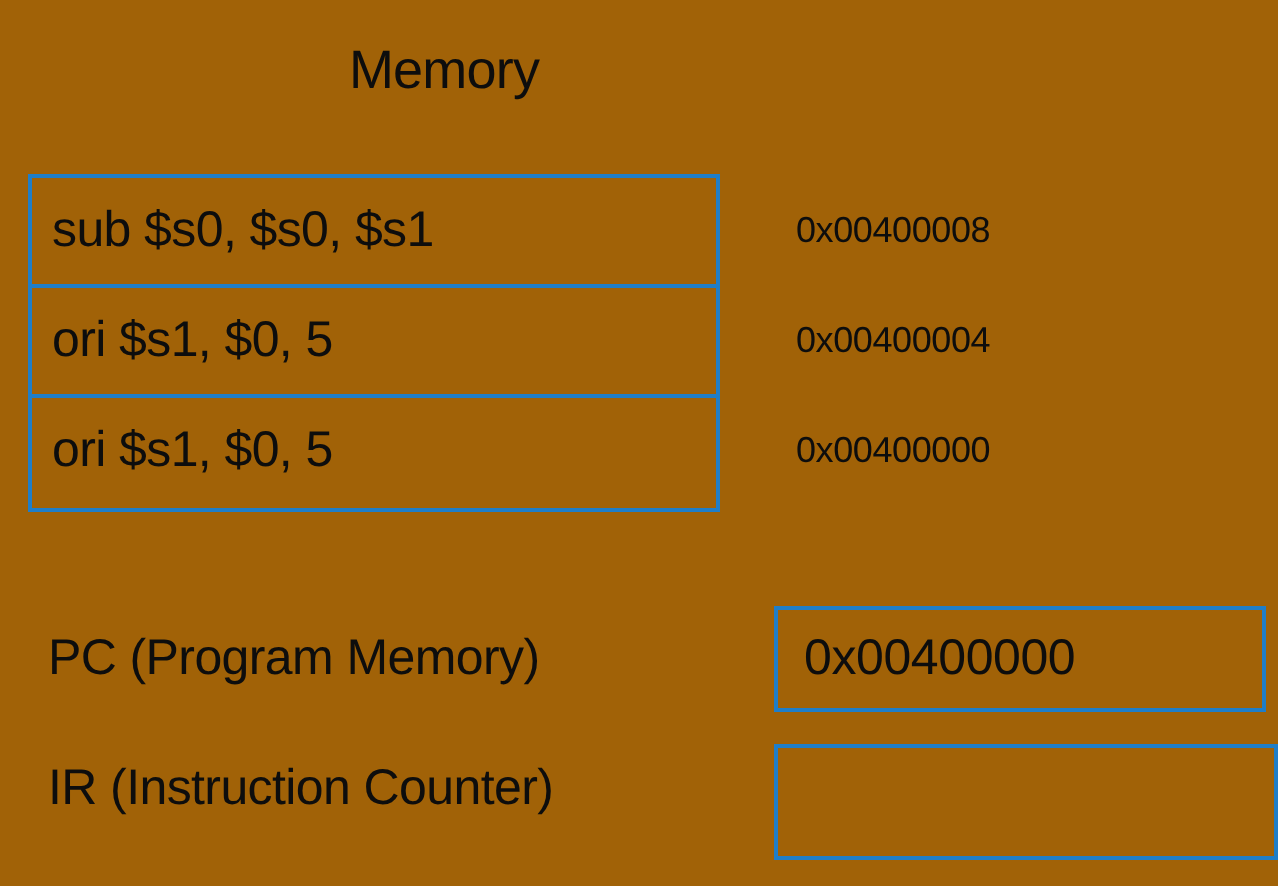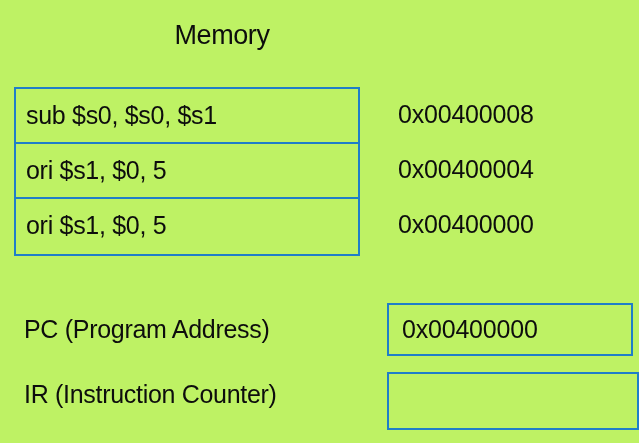--- a/index.html
+++ b/index.html
@@ -10,21 +10,21 @@
     width: 639px;
     height: 443px;
     background: #848484;
     font-family: "Liberation Sans", sans-serif;
     overflow: hidden;
   }
   .stage {
     position: relative;
     width: 639px;
     height: 443px;
-    background: #bef264;
+    background: #a16207;
   }
 
   
   .heading {
     position: absolute;
     font-size: 27px;
     color: #0d0d0d;
     letter-spacing: -0.4px;
     white-space: nowrap;
     text-align: center;
@@ -76,21 +76,21 @@
   .address-list {
     position: absolute;
     left: 398px;
     top: 87px;
     width: 220px;
   }
   .address-item {
     height: 55px;
     display: flex;
     align-items: center;
-    font-size: 25px;
+    font-size: 18px;
     color: #0d0d0d;
     letter-spacing: -0.2px;
     white-space: nowrap;
     line-height: 1;
   }
 
   
   .register-label {
     position: absolute;
     left: 24px;
@@ -150,21 +150,21 @@
       <span class="memory-cell">ori $s1, $0, 5</span>
     </div>
   </div>
 
   <div class="address-list">
     <div class="address-item">0x00400008</div>
     <div class="address-item">0x00400004</div>
     <div class="address-item">0x00400000</div>
   </div>
 
-  <div class="register-label" id="pc-label">PC (Program Address)</div>
+  <div class="register-label" id="pc-label">PC (Program Memory)</div>
 
   <div class="register-box" id="pc-value-box">
     <span class="register-value">0x00400000</span>
   </div>
 
   <div class="register-label" id="ir-label">IR (Instruction Counter)</div>
 
   <div class="register-box" id="ir-value-box">
     <span class="register-value"></span>
   </div>

